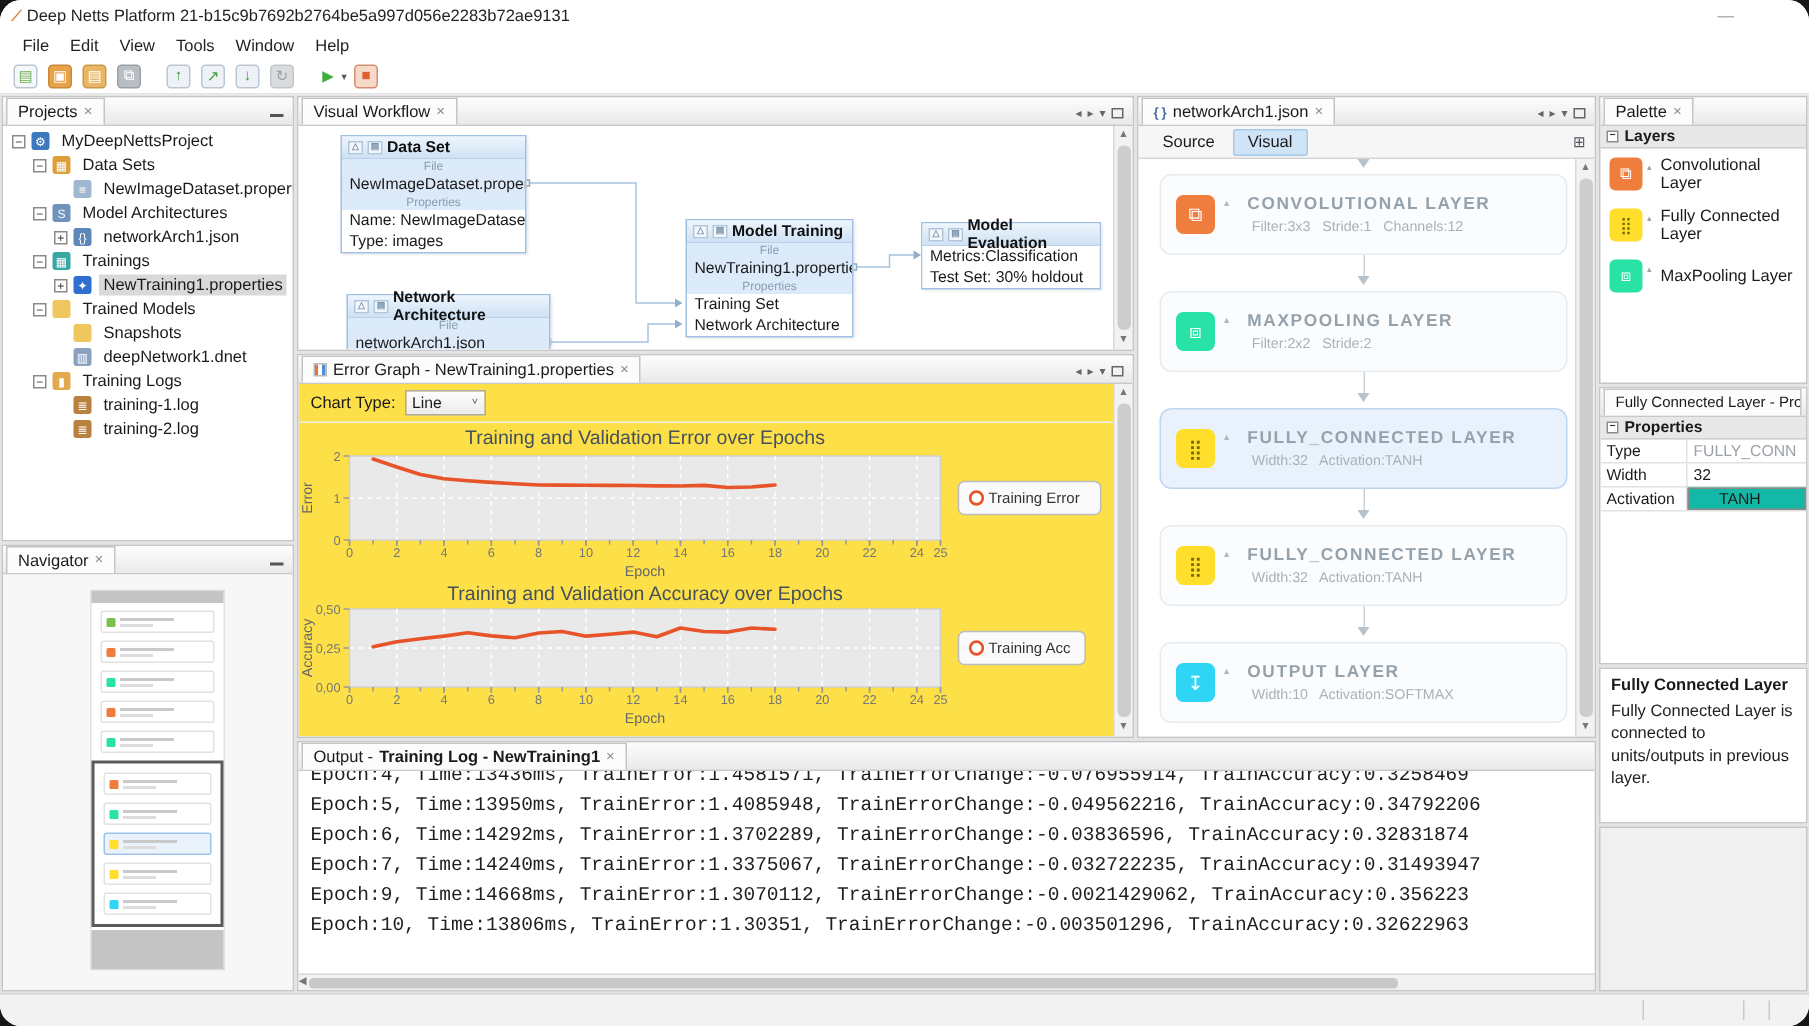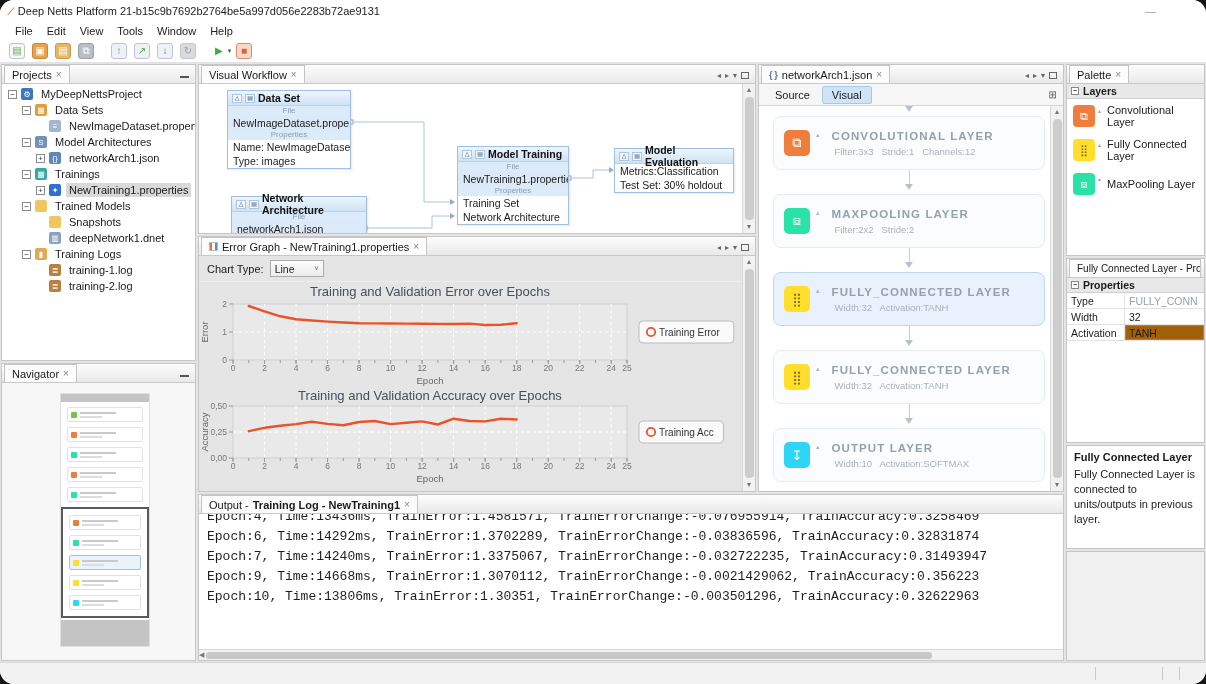--- a/index.html
+++ b/index.html
@@ -67,21 +67,21 @@
   .wfrow{flex:1;display:flex;overflow:hidden;}
   .wfcanvas{flex:1;position:relative;background:#fff;overflow:hidden;}
   .wnode{position:absolute;border:1px solid #9fc0e0;background:#fff;font-size:10.5px;box-shadow:1px 1px 2px rgba(0,0,0,.10);}
   .whead{height:15px;background:linear-gradient(#eef5fd,#cfe2f4);display:flex;align-items:center;gap:3px;padding:0 4px;
     border-bottom:1px solid #b9d2ea;font-weight:bold;font-size:10.5px;color:#111;}
   .whicon{font-size:6px;color:#7a93ad;border:1px solid #b0c6da;background:#f2f7fc;width:10px;height:9px;line-height:7px;text-align:center;flex:0 0 10px;}
   .wsec{height:10px;background:#dcebf9;color:#8a9cb4;font-size:8px;text-align:center;line-height:10px;}
   .wval{height:14px;line-height:14px;padding:0 5px;background:#fff;font-size:10.5px;white-space:nowrap;overflow:hidden;}
   .wval.hl{background:#dbe9f9;}
   
-  .egbody{flex:1;display:flex;flex-direction:column;background:#e5e5e5;overflow:hidden;}
+  .egbody{flex:1;display:flex;flex-direction:column;background:#fde047;overflow:hidden;}
   .chartbar{height:26px;flex:0 0 26px;display:flex;align-items:center;gap:6px;padding:0 8px;border-bottom:1px solid #eee;}
   .selbox{width:54px;height:17px;border:1px solid #ababab;background:linear-gradient(#fdfdfd,#ececec);
     display:inline-flex;align-items:center;justify-content:space-between;padding:0 4px;font-size:10.5px;}
   .selbox .car{font-size:7px;color:#555;}
   .ctitle{font-size:13px;fill:#45505c;}
   .cplot{fill:#e9e9e9;stroke:#cfcfcf;stroke-width:1;}
   .cgrid{stroke:#ffffff;stroke-width:1;stroke-dasharray:3,3;}
   .ctick{stroke:#9a9a9a;stroke-width:1;}
   .clabel{font-size:8.5px;fill:#777;}
   .caxis{font-size:9.5px;fill:#666;}
@@ -114,21 +114,21 @@
   .ghead{height:15px;flex:0 0 15px;background:#e8e8e8;border-bottom:1px solid #cfcfcf;display:flex;align-items:center;gap:4px;padding:0 4px;font-weight:bold;font-size:10.5px;}
   .gexp{width:8px;height:8px;border:1px solid #8a8a8a;background:#fff;font-size:7px;line-height:6px;text-align:center;color:#333;}
   .palitem{height:34px;display:flex;align-items:center;gap:6px;padding:0 6px;}
   .palicon{width:22px;height:22px;border-radius:4px;display:flex;align-items:center;justify-content:center;color:#fff;font-size:11px;flex:0 0 22px;}
   .palcaret{font-size:6px;color:#9aa2aa;align-self:flex-start;margin-top:8px;margin-left:-3px;}
   .pallabel{font-size:11px;}
   .prow{height:16px;display:flex;border-bottom:1px solid #e2e2e2;align-items:stretch;}
   .pname{width:58px;flex:0 0 58px;border-right:1px solid #e2e2e2;padding:2px 4px;font-size:10.5px;}
   .pval{flex:1;padding:2px 4px;font-size:10.5px;white-space:nowrap;overflow:hidden;}
   .pval.muted{color:#9aa0a8;}
-  .pval.selcell{background:#a16207;border:1px solid #8a8a8a;padding:1px 3px;}
+  .pval.selcell{background:#14b8a6;border:1px solid #8a8a8a;padding:1px 20px;}
   .descbody{padding:5px 7px;overflow:hidden;}
   .desctitle{font-weight:bold;font-size:11px;margin-bottom:4px;}
   .desctext{font-size:11px;line-height:1.35;color:#222;}
   .fillerpanel{flex:1;background:#f0f0f0;margin:1px;border:1px solid #c6c6c6;}
   
   .statusbar{position:absolute;left:0;right:0;bottom:0;height:22px;background:#f2f2f2;border-top:1px solid #d6d6d6;display:flex;align-items:center;}
   .sep{width:1px;height:13px;background:#c9c9c9;}
 </style>
 </head>
 <body>
@@ -728,20 +728,21 @@
       <div class="panel" style="flex:1;">
         <div class="dtabbar">
           <span class="tab">
             <span>Output - </span>
             <span style="font-weight:bold;">Training Log - NewTraining1</span>
             <span class="closeic">×</span>
           </span>
         </div>
         <div class="log" id="log">
             <div class="logline">Epoch:4, Time:13436ms, TrainError:1.4581571, TrainErrorChange:-0.076955914, TrainAccuracy:0.3258469</div>
+            <div class="logline">Epoch:5, Time:13950ms, TrainError:1.4085948, TrainErrorChange:-0.049562216, TrainAccuracy:0.34792206</div>
             <div class="logline">Epoch:6, Time:14292ms, TrainError:1.3702289, TrainErrorChange:-0.03836596, TrainAccuracy:0.32831874</div>
             <div class="logline">Epoch:7, Time:14240ms, TrainError:1.3375067, TrainErrorChange:-0.032722235, TrainAccuracy:0.31493947</div>
             <div class="logline">Epoch:9, Time:14668ms, TrainError:1.3070112, TrainErrorChange:-0.0021429062, TrainAccuracy:0.356223</div>
             <div class="logline">Epoch:10, Time:13806ms, TrainError:1.30351, TrainErrorChange:-0.003501296, TrainAccuracy:0.32622963</div>
           </div>
         <div class="hscroll">
           <span class="sarr">◀</span>
           <span class="hthumb"></span>
         </div>
       </div>

